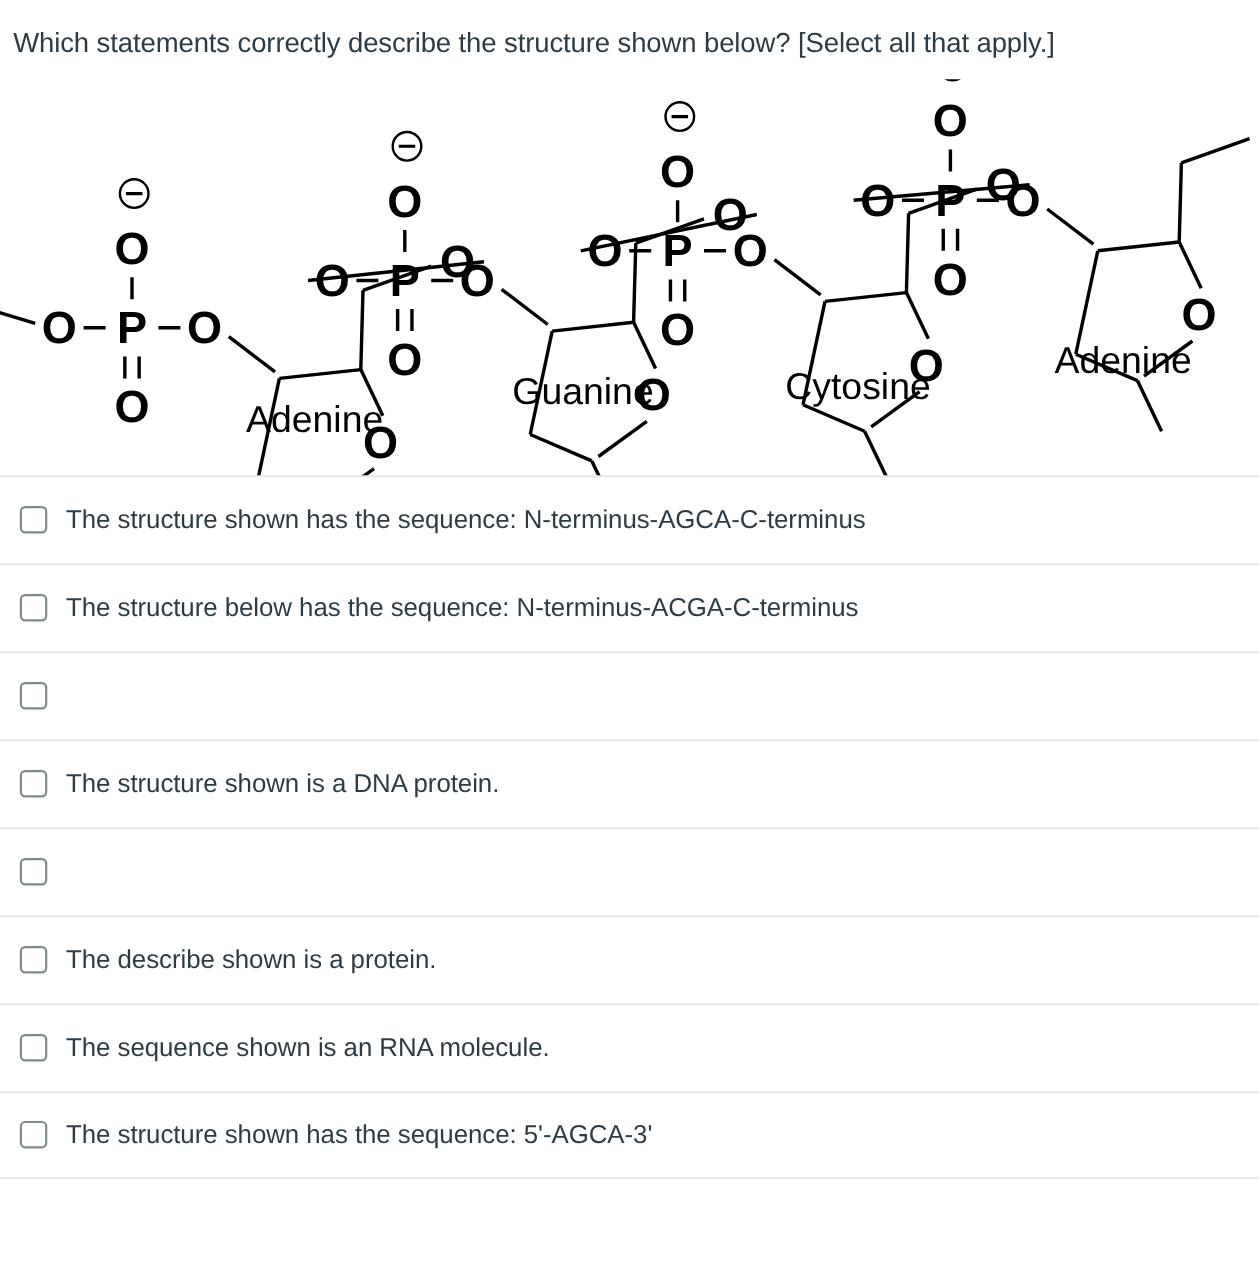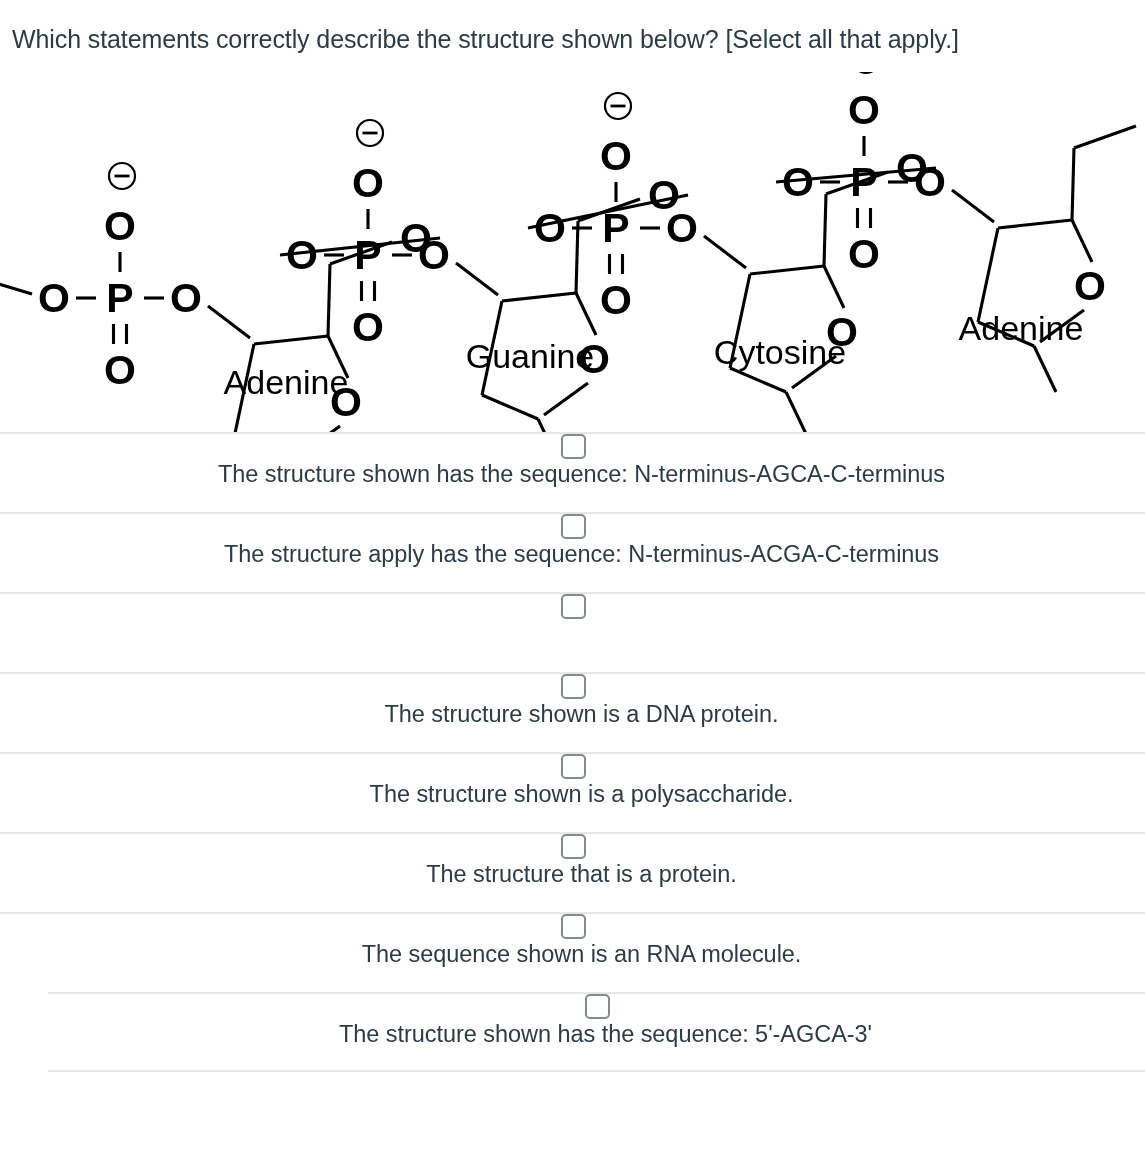--- a/index.html
+++ b/index.html
@@ -81,25 +81,23 @@
     list-style: none;
     width: 1145px;
   }
   .option-row {
     display: flex;
     align-items: center;
     height: 80px;
     border-top: 2px solid #e8e8e8;
     padding: 0 0 0 18px;
     margin: 0;
-    flex-direction: column;
   }
   .option-row:last-child {
     border-bottom: 2px solid #e8e8e8;
-    margin-left: 48px;
   }
   .checkbox {
     width: 25px;
     height: 25px;
     min-width: 25px;
     border: 2px solid #7f8c8e;
     border-radius: 5px;
     background: #ffffff;
     margin-right: 17px;
     cursor: pointer;
@@ -228,36 +226,35 @@
       </svg>
   </div>
 
   <ul class="options" id="options-list">
       <li class="option-row">
         <div class="checkbox" role="checkbox" aria-checked="false"></div>
         <span class="option-label">The structure shown has the sequence: N-terminus-AGCA-C-terminus</span>
       </li>
       <li class="option-row">
         <div class="checkbox" role="checkbox" aria-checked="false"></div>
-        <span class="option-label">The structure apply has the sequence: N-terminus-ACGA-C-terminus</span>
+        <span class="option-label">The structure below has the sequence: N-terminus-ACGA-C-terminus</span>
       </li>
       <li class="option-row">
         <div class="checkbox" role="checkbox" aria-checked="false"></div>
       </li>
       <li class="option-row">
         <div class="checkbox" role="checkbox" aria-checked="false"></div>
         <span class="option-label">The structure shown is a DNA protein.</span>
       </li>
       <li class="option-row">
         <div class="checkbox" role="checkbox" aria-checked="false"></div>
-        <span class="option-label">The structure shown is a polysaccharide.</span>
-      </li>
-      <li class="option-row">
-        <div class="checkbox" role="checkbox" aria-checked="false"></div>
-        <span class="option-label">The structure that is a protein.</span>
+      </li>
+      <li class="option-row">
+        <div class="checkbox" role="checkbox" aria-checked="false"></div>
+        <span class="option-label">The describe shown is a protein.</span>
       </li>
       <li class="option-row">
         <div class="checkbox" role="checkbox" aria-checked="false"></div>
         <span class="option-label">The sequence shown is an RNA molecule.</span>
       </li>
       <li class="option-row">
         <div class="checkbox" role="checkbox" aria-checked="false"></div>
         <span class="option-label">The structure shown has the sequence: 5'-AGCA-3'</span>
       </li>
     </ul>

